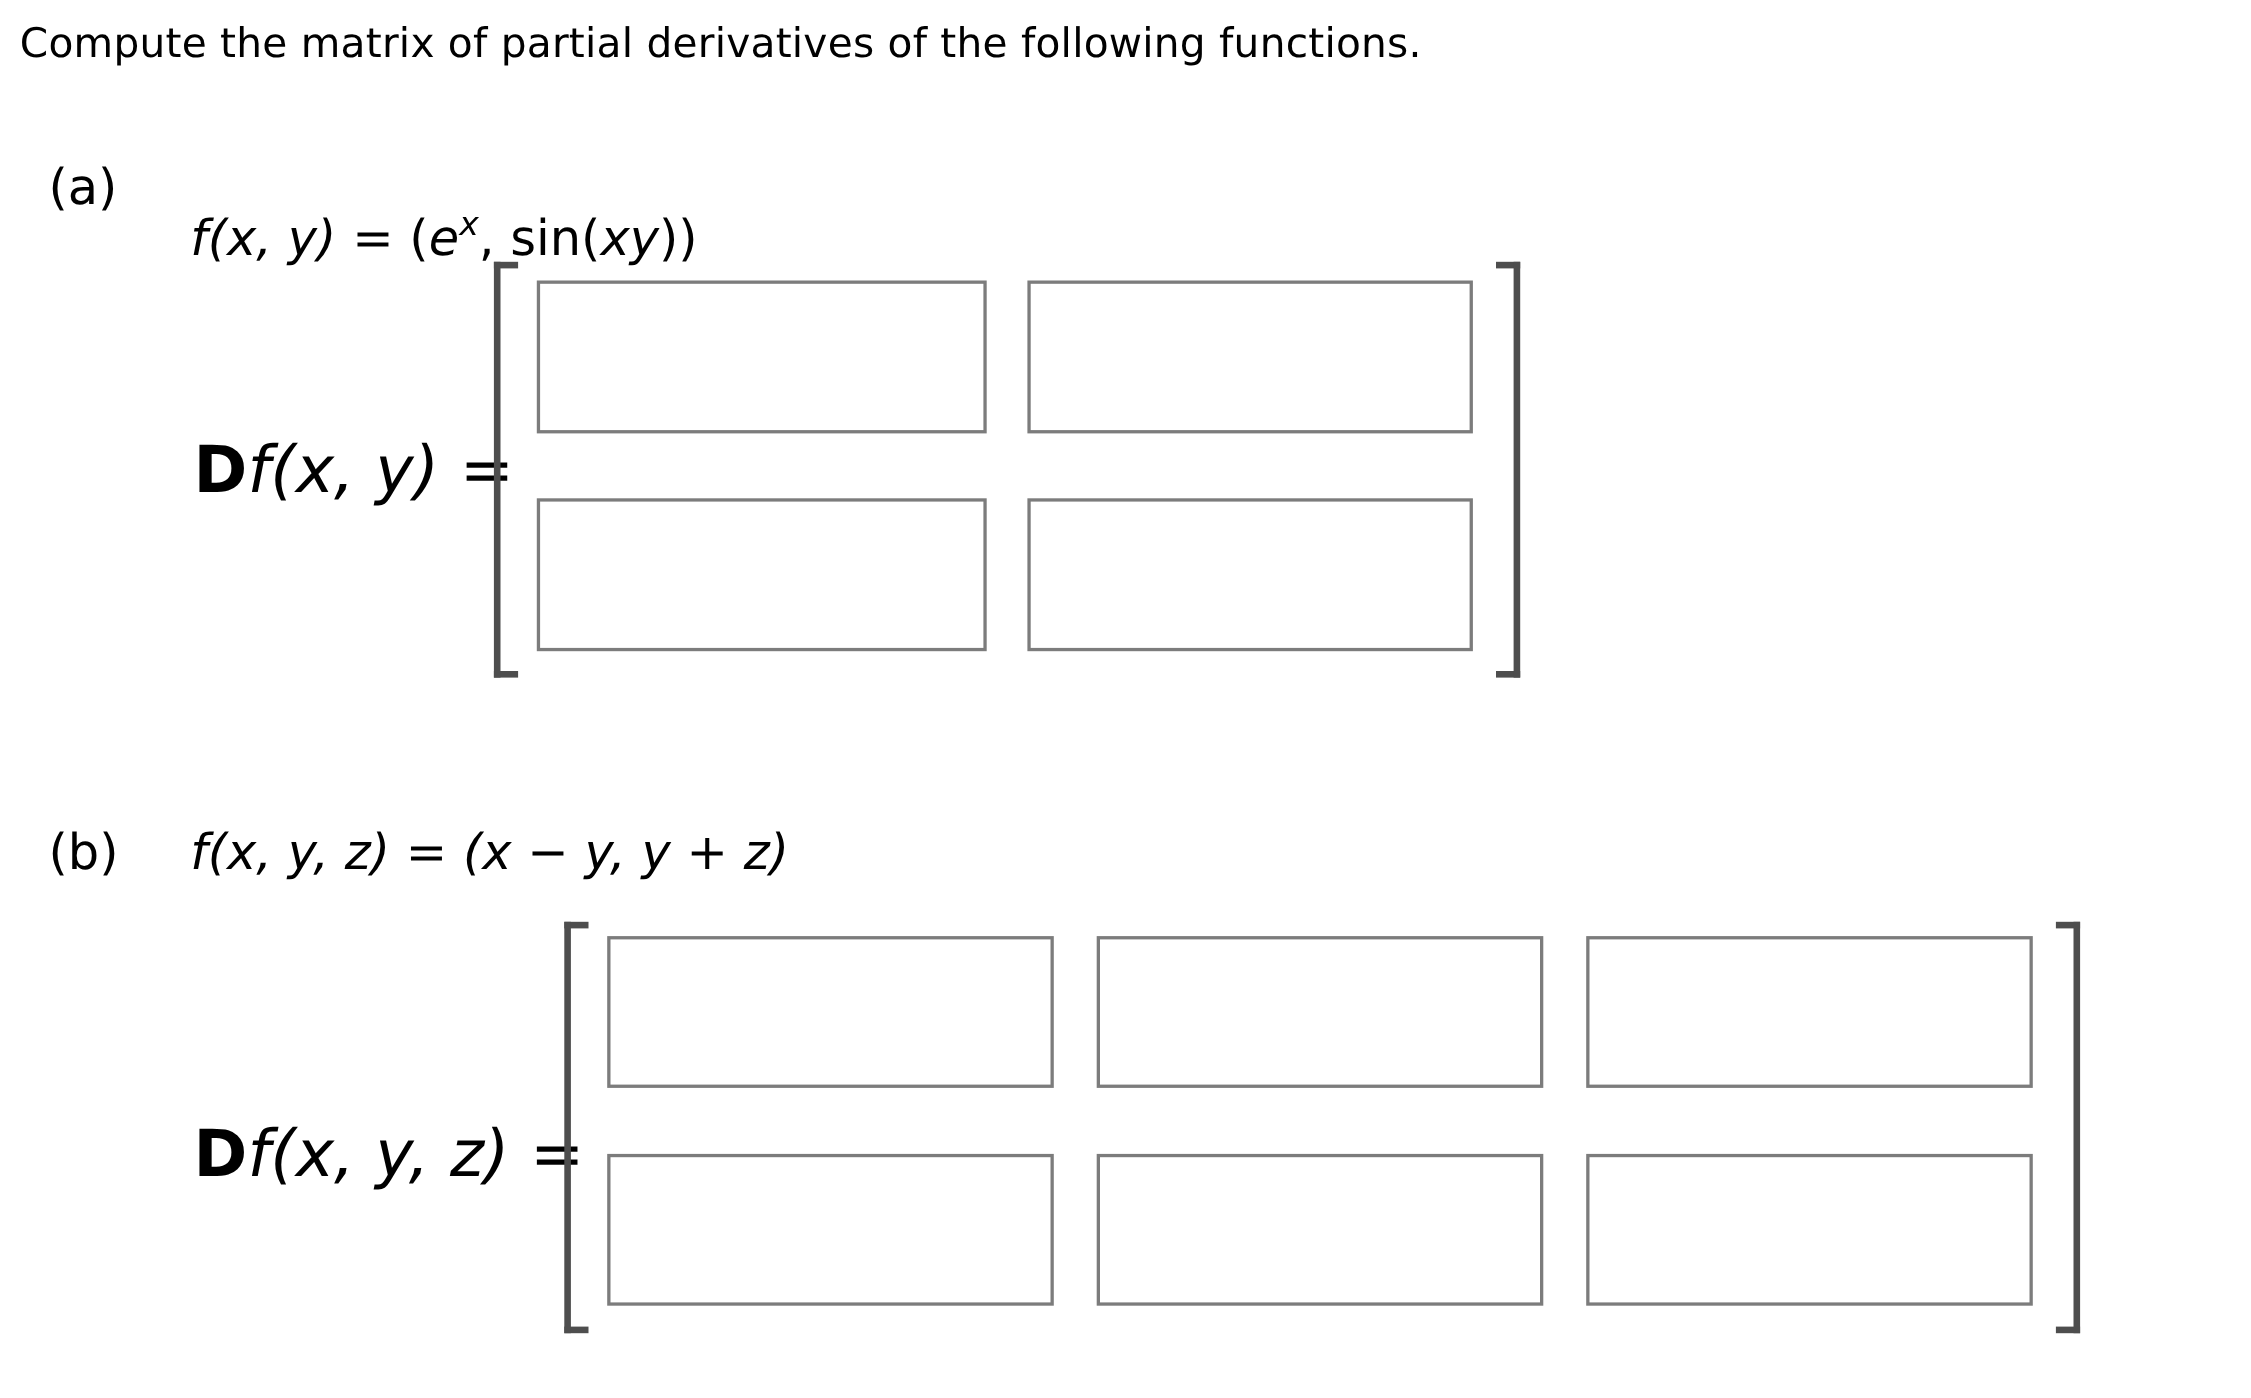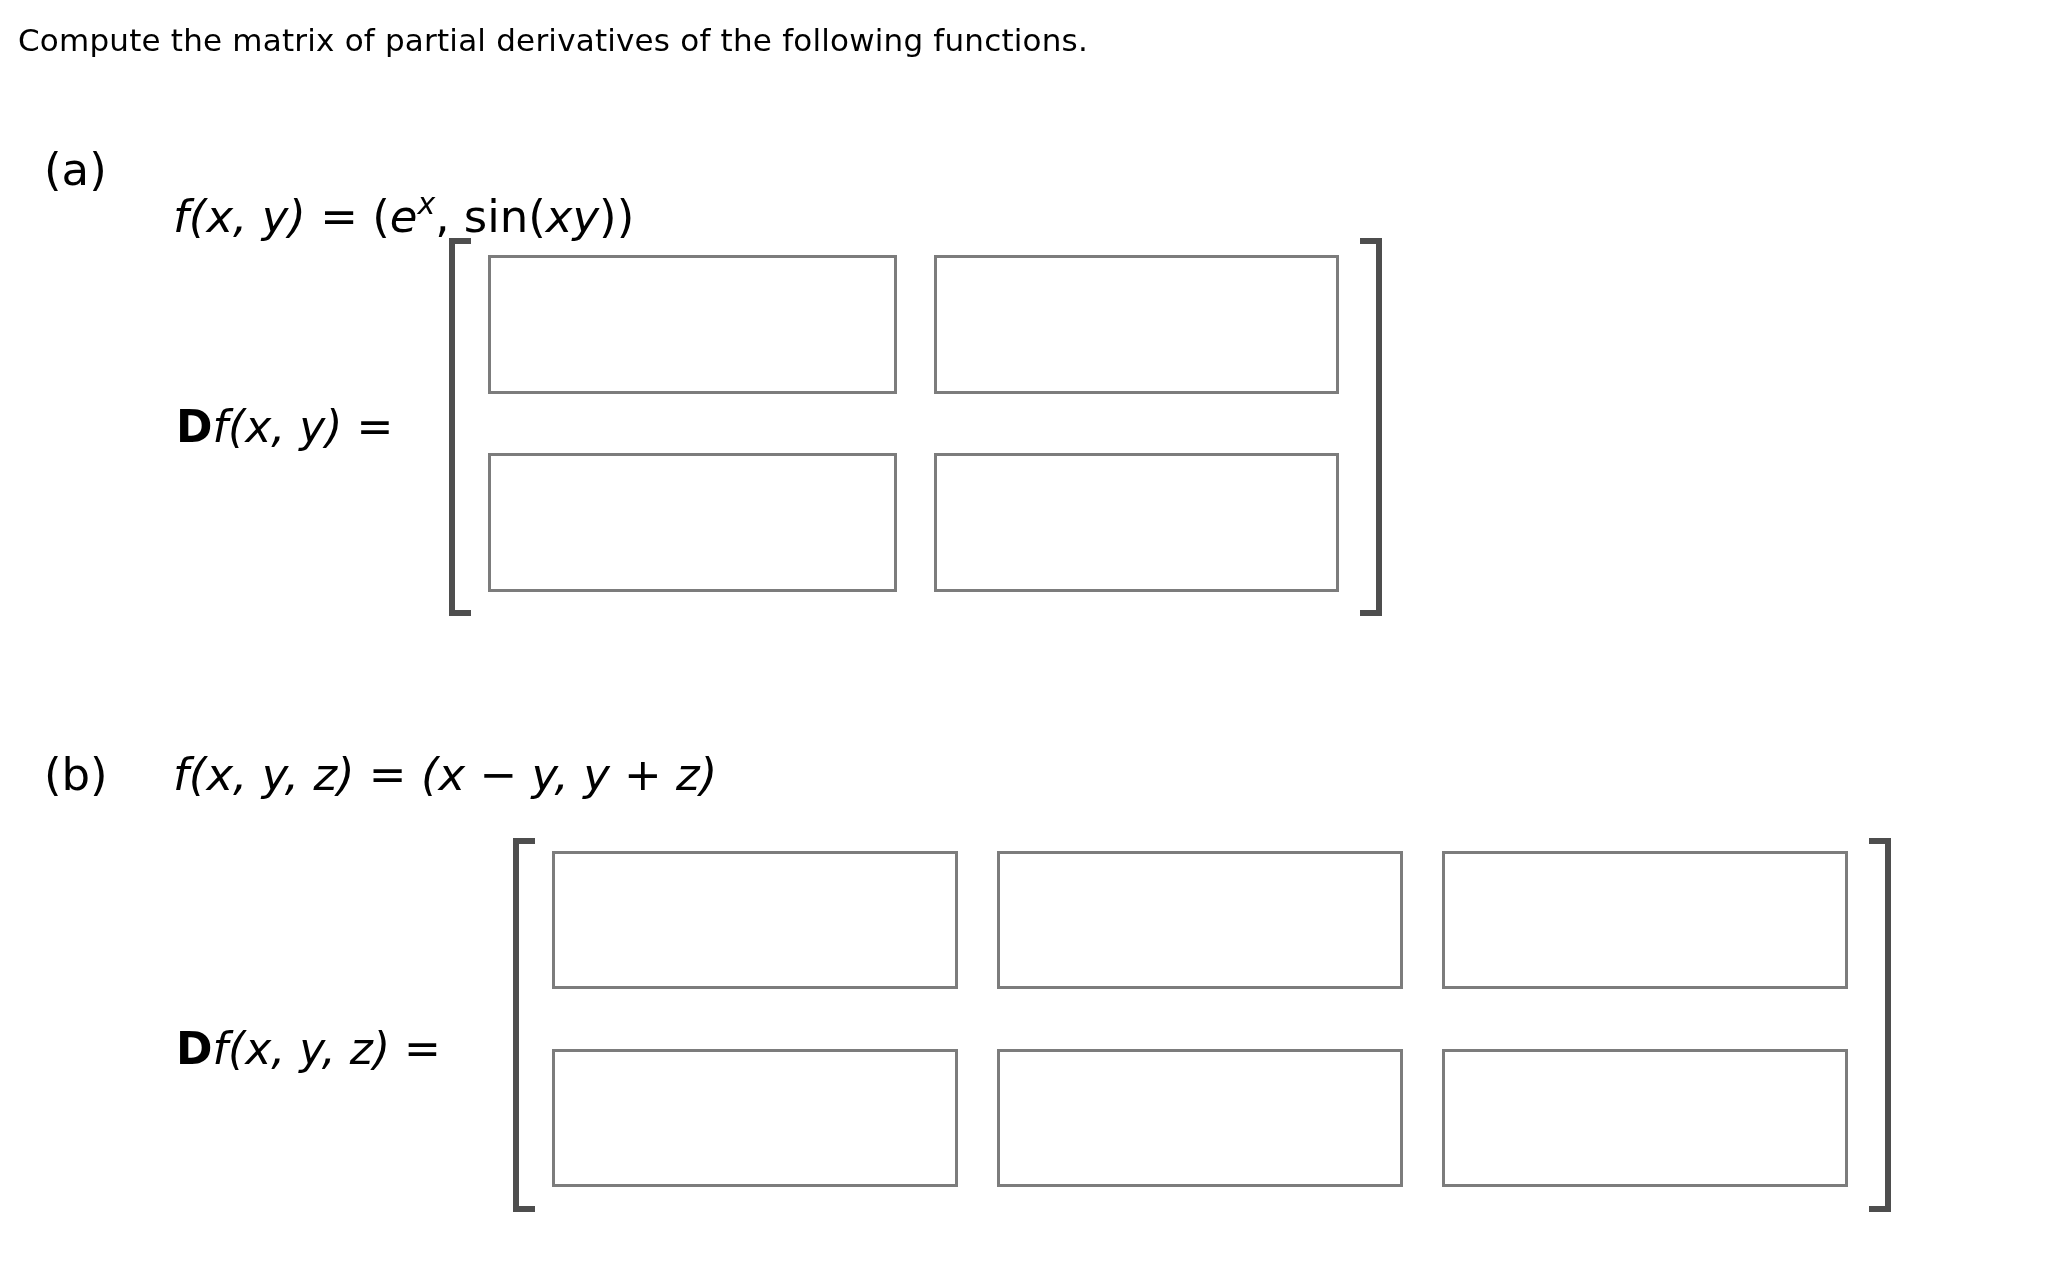--- a/index.html
+++ b/index.html
@@ -12,41 +12,41 @@
     height: 1271px;
     position: relative;
     overflow: hidden;
     font-family: "DejaVu Sans", sans-serif;
     color: #000;
   }
   .abs { position: absolute; white-space: nowrap; }
   .heading {
     left: 18px;
     top: 10px;
-    font-size: 31px;
+    font-size: 37px;
     line-height: 60px;
     letter-spacing: 0.2px;
   }
   .part-line {
     font-size: 45px;
     line-height: 60px;
   }
   .part-letter { left: 44px; }
   .part-eq { left: 173px; }
   .it { font-style: italic; }
   .bold { font-weight: bold; }
   sup.sx {
     font-size: 30px;
     vertical-align: 0;
     position: relative;
     top: -18px;
     font-style: italic;
   }
   .df-label {
-    font-size: 44px;
+    font-size: 59px;
     line-height: 60px;
   }
   .bracket {
     position: absolute;
     box-sizing: border-box;
     border-color: #4e4e4e;
     border-style: solid;
   }
   .bracket.left {
     border-width: 6px 0 6px 6px;

